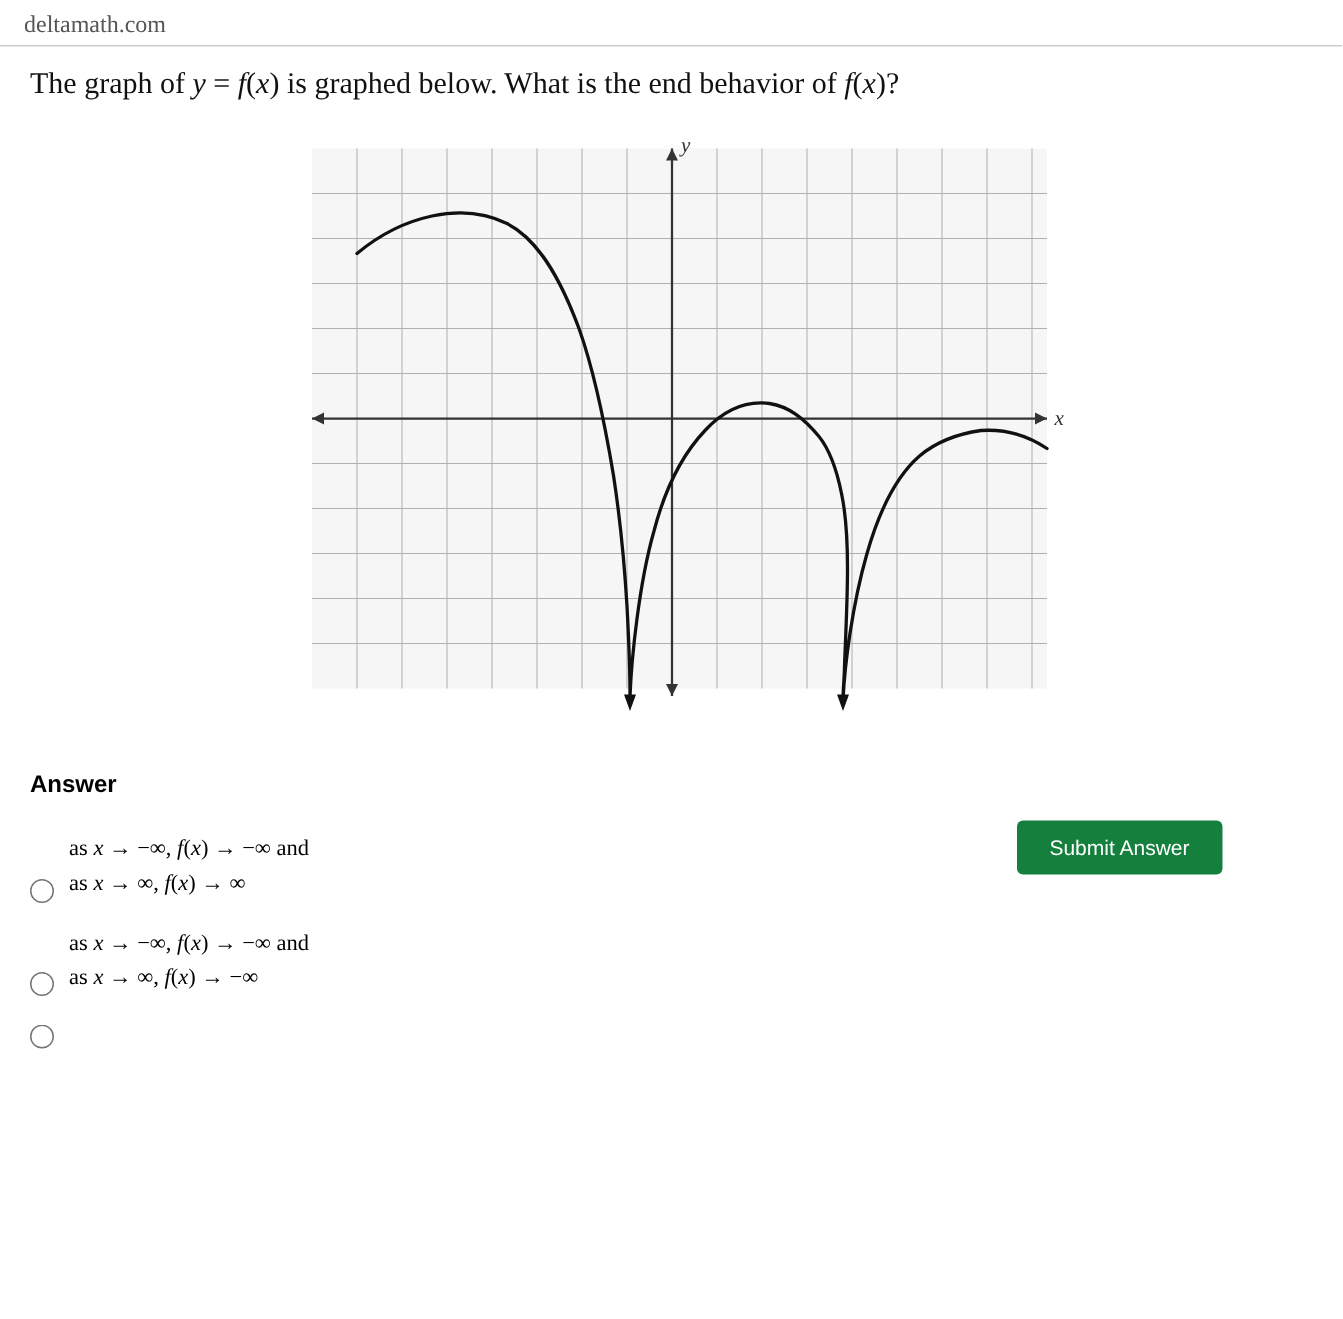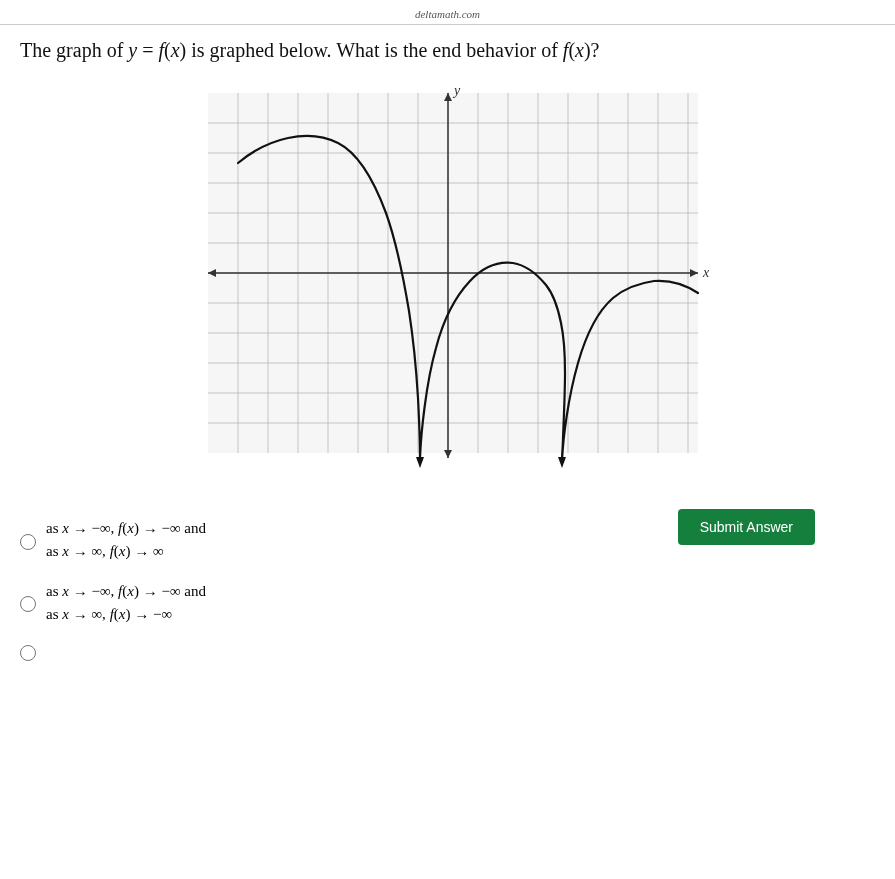--- a/index.html
+++ b/index.html
@@ -13,23 +13,21 @@
     }
     .page-header {
       background: #fff;
       padding: 8px 16px 4px 16px;
       border-bottom: 1px solid #ccc;
       font-size: 15px;
       color: #333;
     }
     .page-header .site-name {
       color: #555;
-      font-size: 11px;
-      text-align: center;
-      font-style: italic;
+      font-size: 16px;
     }
     .question-text {
       padding: 10px 20px 8px 20px;
       font-size: 20px;
       color: #111;
       line-height: 1.5;
       font-family: 'Times New Roman', Times, serif;
     }
     .graph-container {
       display: flex;
@@ -50,21 +48,21 @@
       font-family: Arial, sans-serif;
     }
     .answer-options {
       display: flex;
       flex-direction: column;
       gap: 0px;
       position: relative;
     }
     .answer-option {
       display: flex;
-      align-items: center;
+      align-items: flex-end;
       gap: 10px;
       padding: 8px 0;
       cursor: pointer;
     }
     .answer-option input[type="radio"] {
       margin-top: 3px;
       flex-shrink: 0;
       width: 16px;
       height: 16px;
       cursor: pointer;
@@ -227,20 +225,21 @@
       " stroke="#111" stroke-width="2.2" fill="none" stroke-linecap="round" stroke-linejoin="round"></path>
 
     <polygon points="242,385 238,374 246,374" fill="#111"></polygon>
 
     <polygon points="384,385 380,374 388,374" fill="#111"></polygon>
 
   </svg>
 </div>
 
 <div class="answer-section">
+  <div class="answer-label">Answer</div>
 
   <div class="answer-options-wrapper">
     <div class="answer-options">
 
       <div class="answer-option">
         <input type="radio" name="answer" id="opt1" style="">
         <div class="answer-option-text">
           <div>as <span class="math">x</span> → −∞, <span class="math">f</span>(<span class="math">x</span>) → −∞ and</div>
           <div>as <span class="math">x</span> → ∞, <span class="math">f</span>(<span class="math">x</span>) → ∞</div>
         </div>

